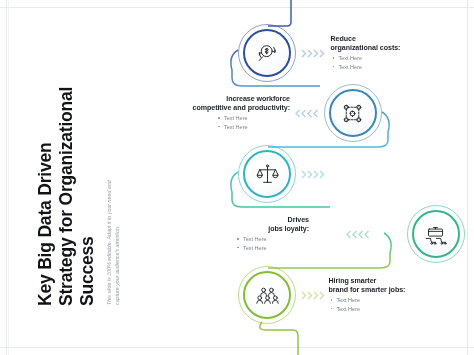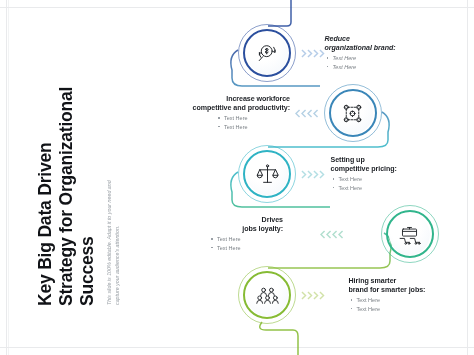--- a/index.html
+++ b/index.html
@@ -225,23 +225,23 @@
       <svg viewBox="0 0 6 10">
           <path d="M1 1 L5 5 L1 9" fill="none" stroke="currentColor" stroke-width="1.6"></path>
         </svg>
       <svg viewBox="0 0 6 10">
           <path d="M1 1 L5 5 L1 9" fill="none" stroke="currentColor" stroke-width="1.6"></path>
         </svg>
       <svg viewBox="0 0 6 10">
           <path d="M1 1 L5 5 L1 9" fill="none" stroke="currentColor" stroke-width="1.6"></path>
         </svg>
     </div>
-    <div class="txt" style="font-style:italic;">
+    <div class="txt" style="margin-left:6px;">
       <div class="heading">Reduce</div>
-      <div class="heading">organizational brand:</div>
+      <div class="heading">organizational costs:</div>
       <ul>
         <li>Text Here</li>
         <li>Text Here</li>
       </ul>
     </div>
   </div>
 
   <div class="row left-icon" style="left:190px; top:82px;">
     <div class="txt align-right" style="width:100px; margin-right:5px;">
       <div class="heading">Increase workforce</div>
@@ -310,31 +310,23 @@
       <svg viewBox="0 0 6 10">
           <path d="M1 1 L5 5 L1 9" fill="none" stroke="currentColor" stroke-width="1.6"></path>
         </svg>
       <svg viewBox="0 0 6 10">
           <path d="M1 1 L5 5 L1 9" fill="none" stroke="currentColor" stroke-width="1.6"></path>
         </svg>
       <svg viewBox="0 0 6 10">
           <path d="M1 1 L5 5 L1 9" fill="none" stroke="currentColor" stroke-width="1.6"></path>
         </svg>
     </div>
-    <div class="txt" style="margin-left:6px;">
-      <div class="heading">Setting up</div>
-      <div class="heading">competitive pricing:</div>
-      <ul>
-        <li>Text Here</li>
-        <li>Text Here</li>
-      </ul>
-    </div>
-  </div>
-
-  <div class="row left-icon" style="left:187px; top:203px;gap:32px;">
+  </div>
+
+  <div class="row left-icon" style="left:213px; top:203px;gap:32px;">
     <div class="txt align-right" style="width:96px; margin-right:5px;">
       <div class="heading">Drives</div>
       <div class="heading">jobs loyalty:</div>
       <ul>
         <li>Text Here</li>
         <li>Text Here</li>
       </ul>
     </div>
     <div class="chevs" style="margin-right:5px; color:#a3d9c6;">
       <svg viewBox="0 0 6 10">
@@ -396,21 +388,21 @@
       <svg viewBox="0 0 6 10">
           <path d="M1 1 L5 5 L1 9" fill="none" stroke="currentColor" stroke-width="1.6"></path>
         </svg>
       <svg viewBox="0 0 6 10">
           <path d="M1 1 L5 5 L1 9" fill="none" stroke="currentColor" stroke-width="1.6"></path>
         </svg>
       <svg viewBox="0 0 6 10">
           <path d="M1 1 L5 5 L1 9" fill="none" stroke="currentColor" stroke-width="1.6"></path>
         </svg>
     </div>
-    <div class="txt" style="margin-left:24px;">
+    <div class="txt" style="margin-left:4px;">
       <div class="heading">Hiring smarter</div>
       <div class="heading">brand for smarter jobs:</div>
       <ul>
         <li>Text Here</li>
         <li>Text Here</li>
       </ul>
     </div>
   </div>
 
 </div>

